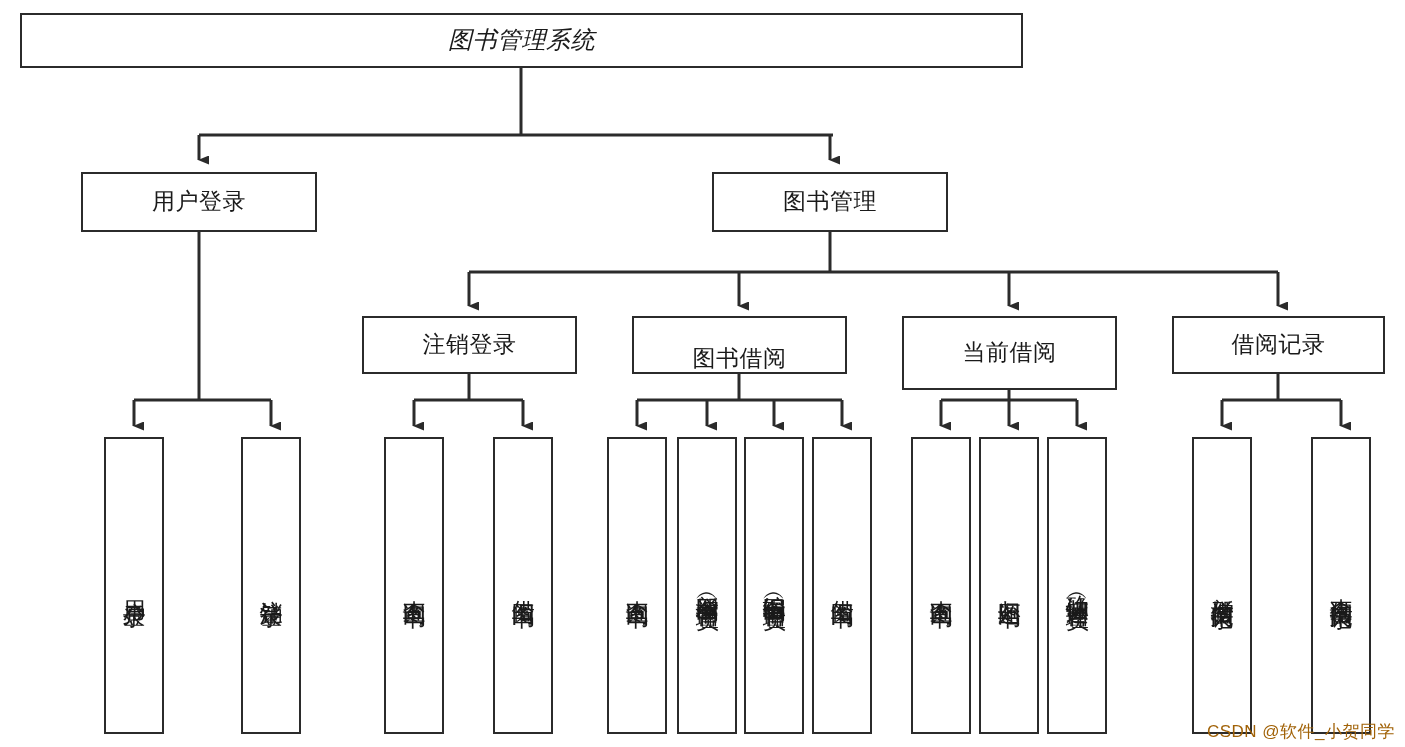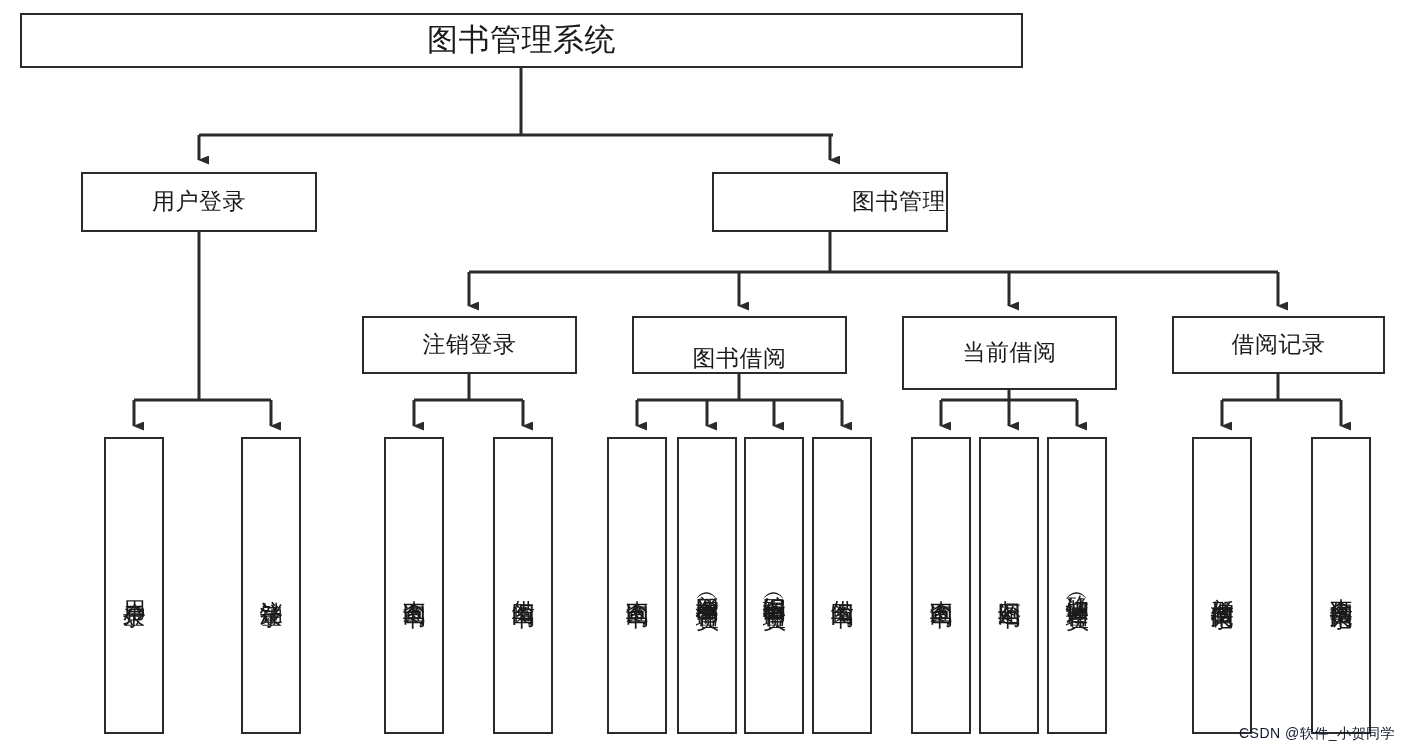--- a/index.html
+++ b/index.html
@@ -42,43 +42,44 @@
     text-align: center;
     line-height: 1.18;
     white-space: nowrap;
   }
   
   .node.horiz .node-label {
     font-size: 23px;
     letter-spacing: 0.5px;
   }
   .node.root .node-label {
-    font-size: 31px;
+    font-size: 24px;
+    font-style: italic;
   }
   
   .node.vert {
     align-items: center;
     justify-content: center;
     padding: 4px 0;
   }
   .node.vert .node-label {
     writing-mode: vertical-rl;
     text-orientation: upright;
     font-size: 23px;
     line-height: 1.02;
     letter-spacing: 2px;
     white-space: nowrap;
     max-height: 100%;
   }
   #watermark {
     position: absolute;
     right: 10px;
     bottom: 4px;
-    font-size: 14px;
-    color: #0f172a;
+    font-size: 17px;
+    color: #a16207;
     white-space: nowrap;
     letter-spacing: 0.5px;
     text-align: center;
   }
 </style>
 </head>
 <body>
 
 <div id="diagram-root">
 
@@ -134,21 +135,21 @@
   </svg>
 
   <div class="node horiz root" style="left:20px; top:13px; width:1003px; height:55px;">
     <span class="node-label">图书管理系统</span>
   </div>
 
   <div class="node horiz" style="left:81px; top:172px; width:236px; height:60px;">
     <span class="node-label">用户登录</span>
   </div>
 
-  <div class="node horiz" style="left:712px; top:172px; width:236px; height:60px;justify-content:flex-end;">
+  <div class="node horiz" style="left:712px; top:172px; width:236px; height:60px;">
     <span class="node-label">图书管理</span>
   </div>
 
   <div class="node horiz" style="left:362px; top:316px; width:215px; height:58px;">
     <span class="node-label">注销登录</span>
   </div>
 
   <div class="node horiz" style="left:632px; top:316px; width:215px; height:58px;align-items:flex-end;">
     <span class="node-label">图书借阅</span>
   </div>

